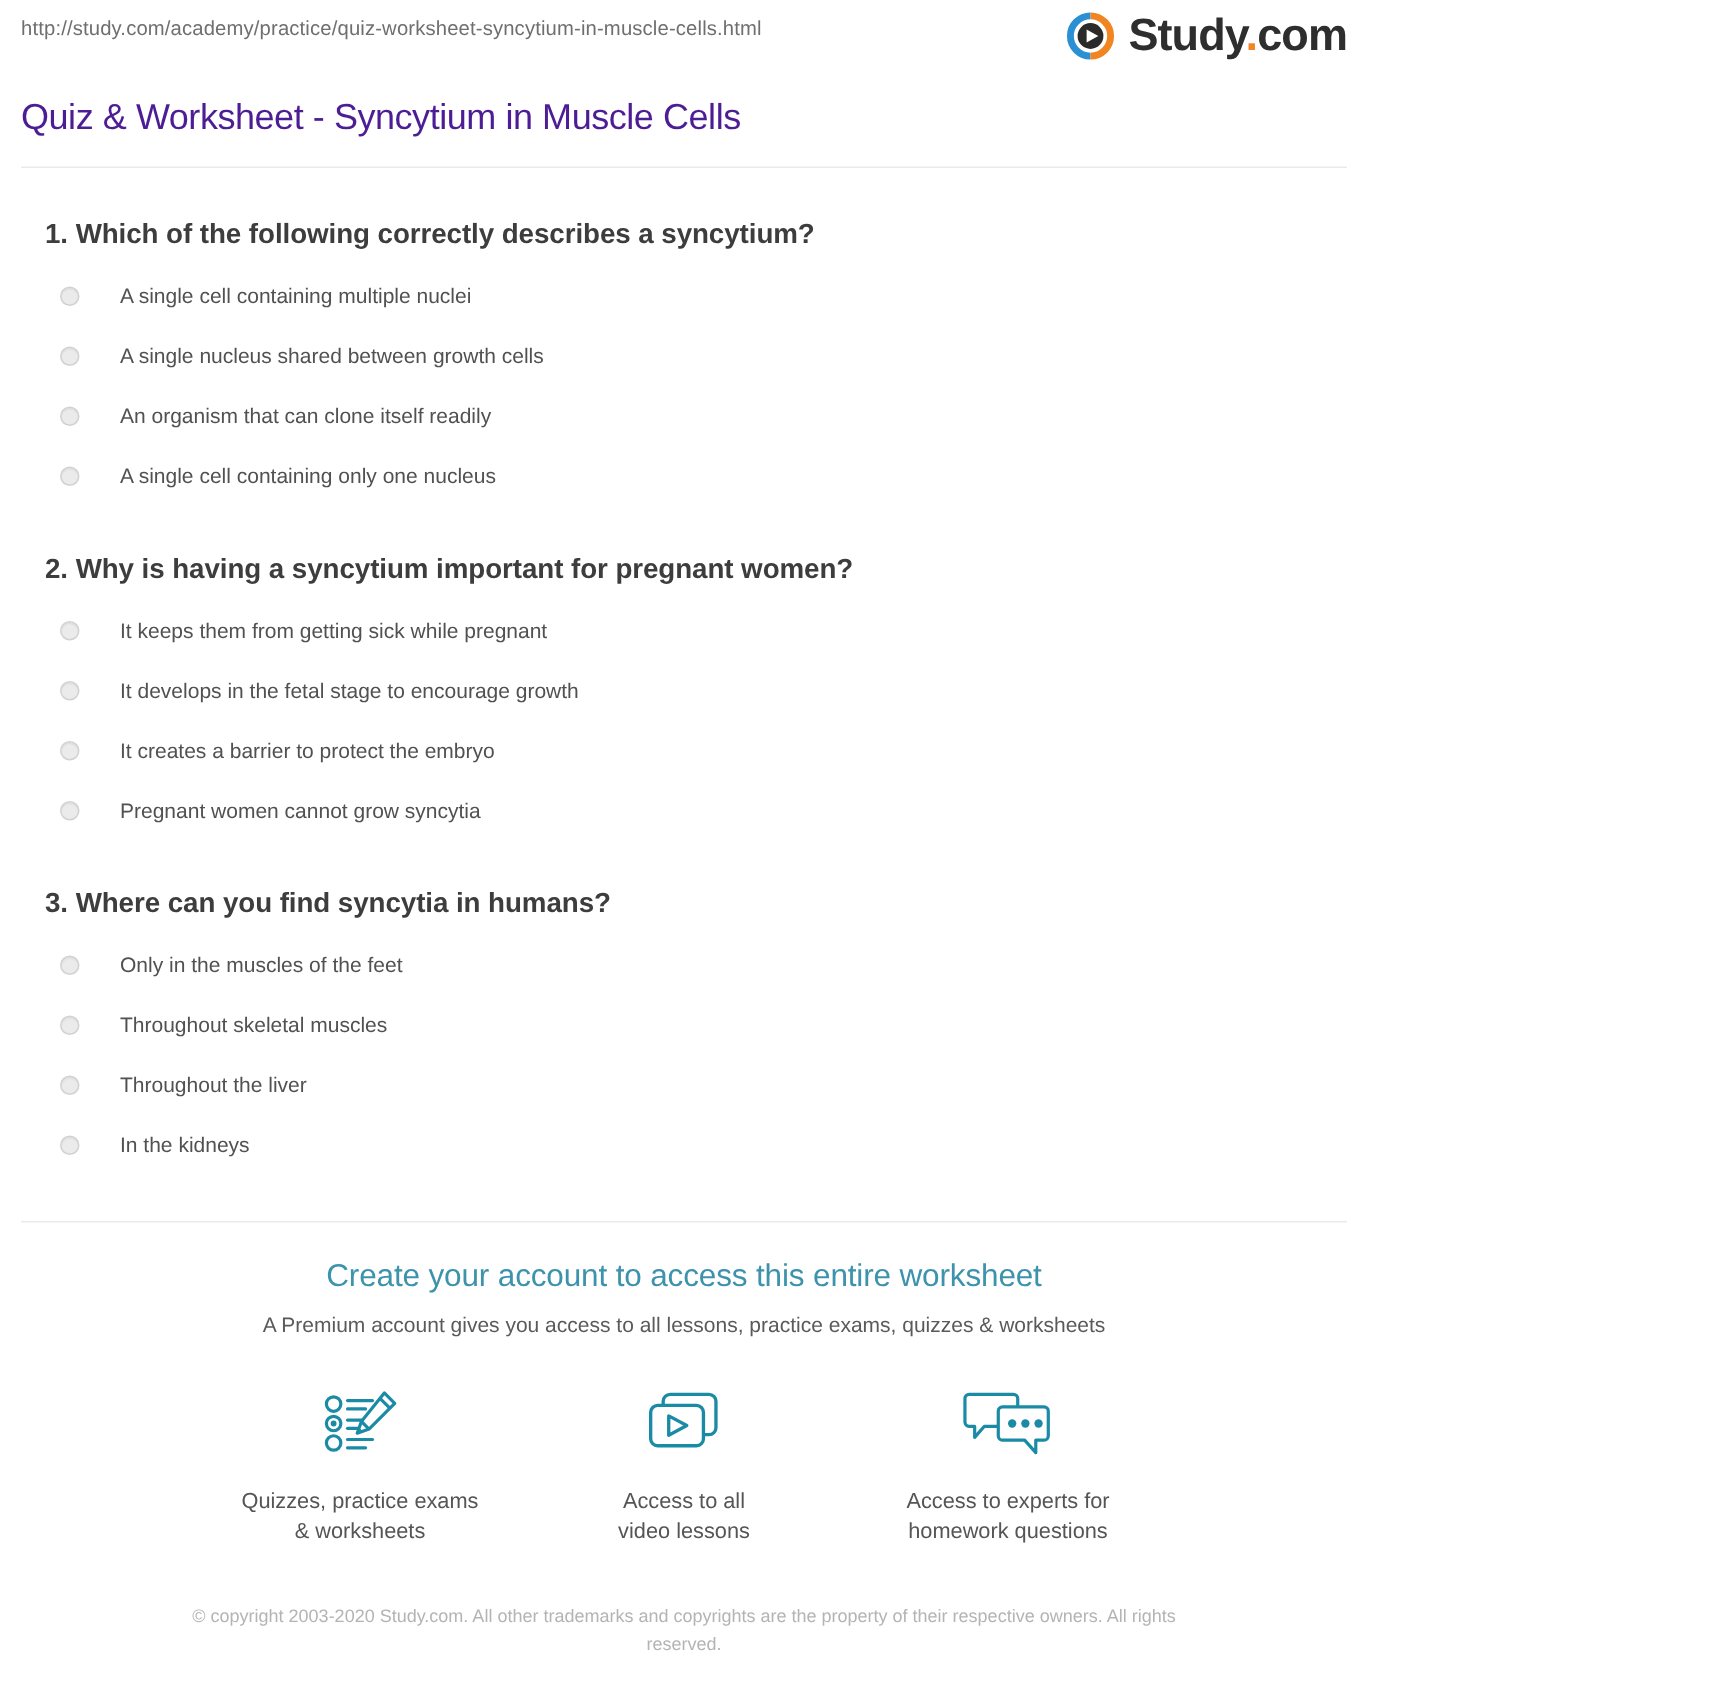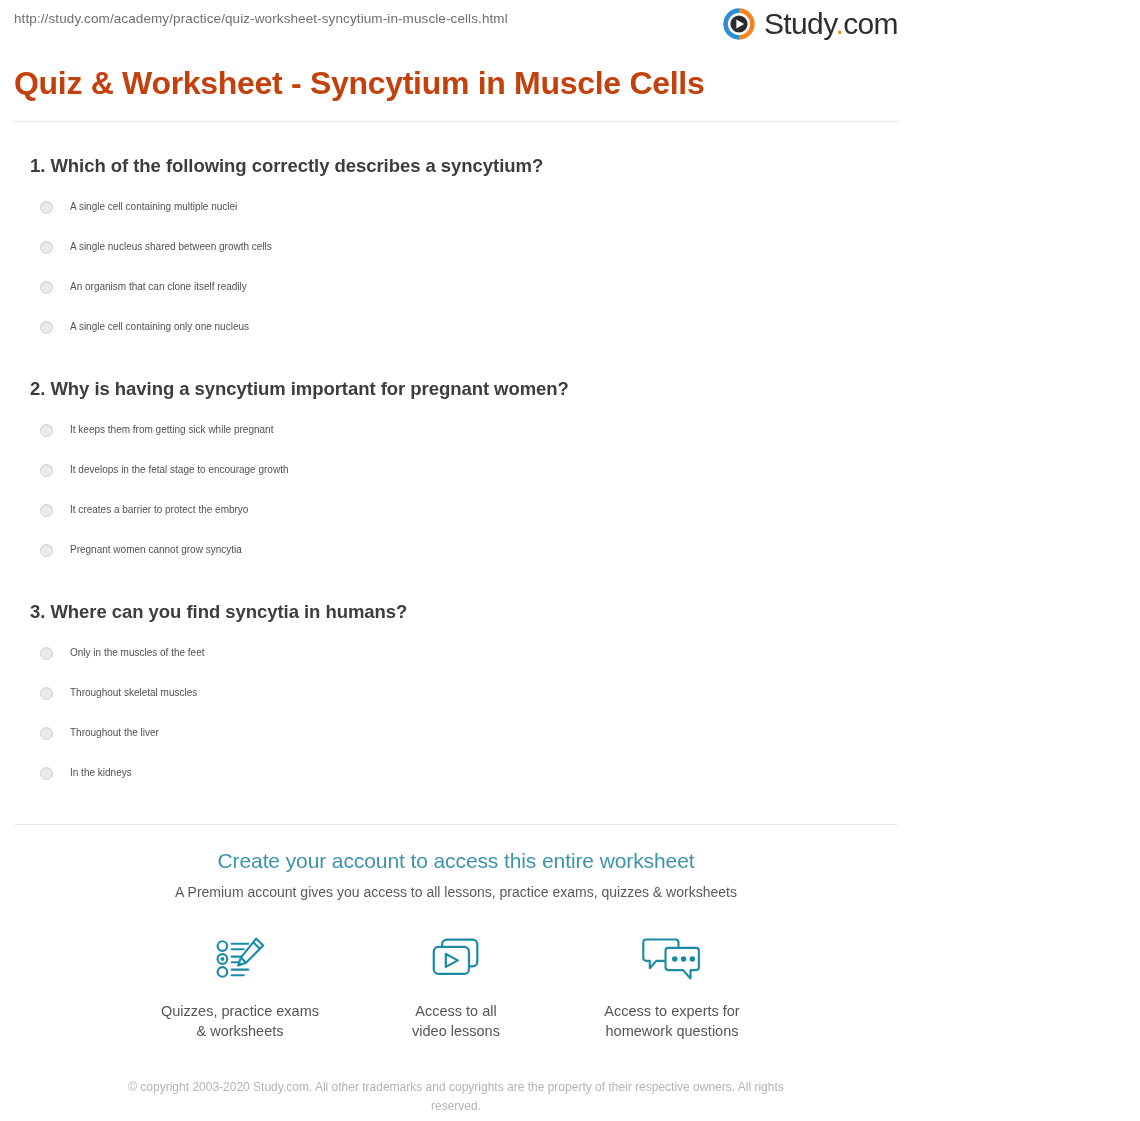--- a/index.html
+++ b/index.html
@@ -44,34 +44,34 @@
     align-items: center;
     gap: 9px;
   }
   .logo-mark {
     width: 32px;
     height: 32px;
     flex: 0 0 32px;
   }
   .logo-text {
     font-size: 30px;
-    font-weight: 400;
+    font-weight: 700;
     color: #2e2e2e;
     letter-spacing: -0.6px;
     line-height: 1;
     white-space: nowrap;
   }
   .logo-text .dot { color: #f08522; }
 
   
   .title {
     margin: 6px 0 0 14px;
-    font-size: 32px;
-    font-weight: 700;
-    color: #c2410c;
+    font-size: 24px;
+    font-weight: 400;
+    color: #4c1d95;
     letter-spacing: -0.3px;
     line-height: 1.22;
   }
   .rule {
     height: 1px;
     background: #e8eaeb;
     margin: 18px 14px 0 14px;
   }
 
   
@@ -101,22 +101,22 @@
   .radio {
     width: 11px;
     height: 11px;
     border-radius: 50%;
     background: #ebebeb;
     border: 1px solid #d2d2d2;
     box-shadow: inset 0 1px 1px rgba(0,0,0,0.06);
     flex: 0 0 11px;
   }
   .opt-label {
-    margin-left: 17px;
-    font-size: 10px;
+    margin-left: 27px;
+    font-size: 14px;
     color: #515151;
     line-height: 1.2;
   }
 
   
   .cta-rule {
     height: 1px;
     background: #e8eaeb;
     margin: 31px 14px 0 14px;
   }

